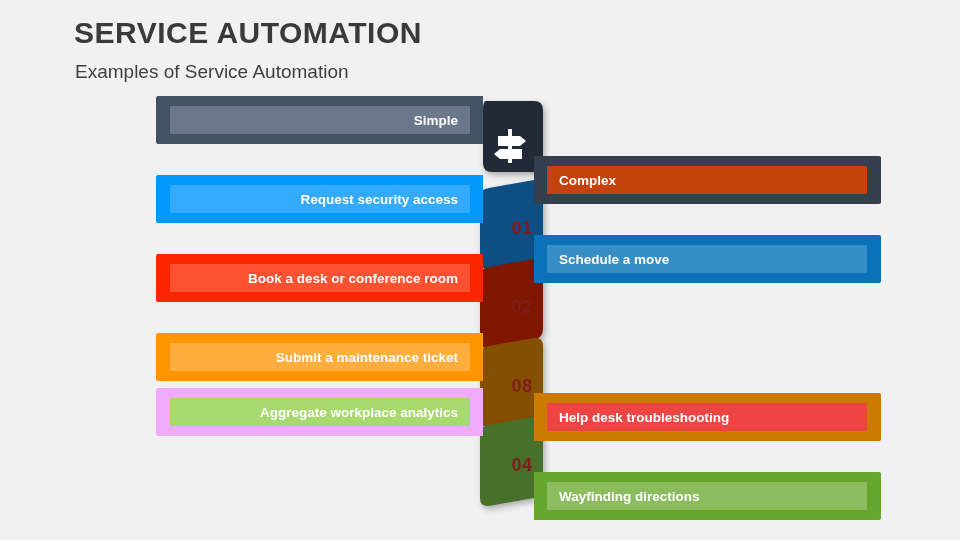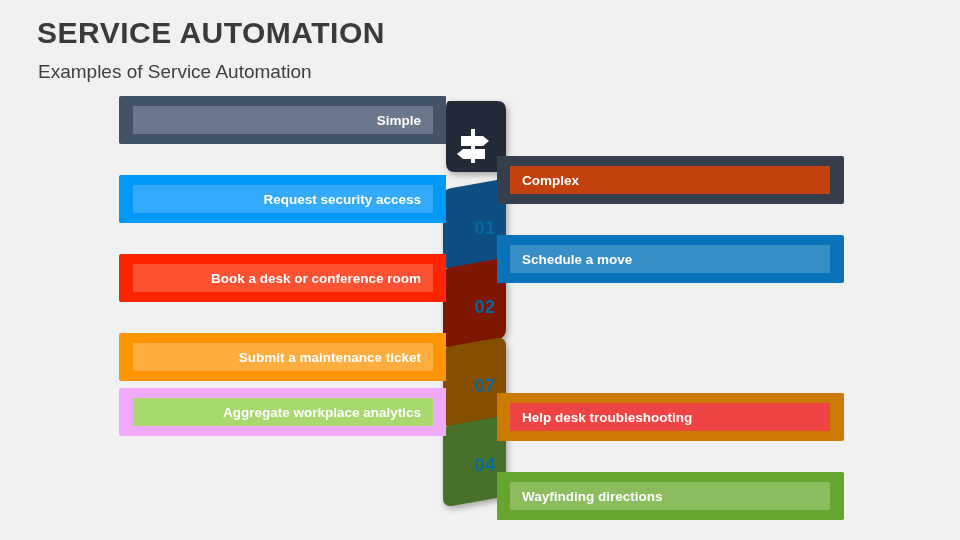--- a/index.html
+++ b/index.html
@@ -2,21 +2,21 @@
 <html><head>
 <meta charset="utf-8">
 <style>
   html,body{margin:0;padding:0;}
   body{
     width:960px;height:540px;overflow:hidden;
     background:#f1f1f1;
     font-family:"Liberation Sans",sans-serif;
     position:relative;
   }
-  .slide{position:absolute;inset:0;}
+  .slide{position:absolute;inset:0;margin-left:37px;}
 
   .page-title{
     position:absolute;left:37px;top:16px;
     font-size:30px;font-weight:bold;color:#3a3a3a;
     letter-spacing:0.5px;
   }
   .page-subtitle{
     position:absolute;left:38px;top:61px;
     font-size:19px;font-weight:normal;color:#3f3f3f;
   }
@@ -61,21 +61,21 @@
   }
 
   
   .ribbon{
     position:absolute;
     width:64px;height:88px;
     display:flex;align-items:center;justify-content:center;
   }
   .ribbon .num{
     position:relative;
-    font-size:18px;font-weight:bold;color:#0369a1;
+    font-size:18px;font-weight:bold;color:#7f1d1d;
     letter-spacing:0.5px;
     transform:translate(-1px,4px);
     padding-left:22px;
   }
   .ribbon-top{
     left:443px;top:101px;width:64px;height:78px;
   }
   .ribbon-top .icon{
     position:relative;width:40px;height:36px;
     transform:translate(-2px,6px);
@@ -132,21 +132,21 @@
     </div>
   </div>
 
   <div class="ribbon" style="left:443px;top:180px;">
     <span class="num">01</span>
   </div>
   <div class="ribbon" style="left:443px;top:259px;">
     <span class="num">02</span>
   </div>
   <div class="ribbon" style="left:443px;top:338px;">
-    <span class="num">07</span>
+    <span class="num">08</span>
   </div>
   <div class="ribbon" style="left:443px;top:417px;">
     <span class="num">04</span>
   </div>
 
   <div class="bar bar-left" style="top:96px;background:#435366;">
     <div class="inner" style="background:#6b778a;">
       <span class="label">Simple</span>
     </div>
   </div>

